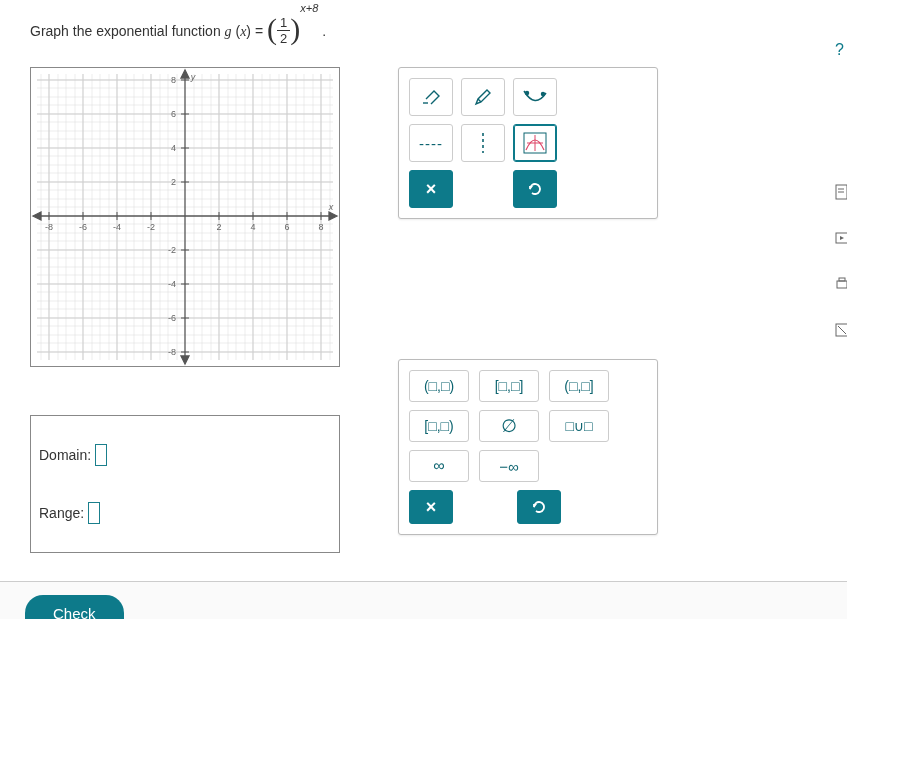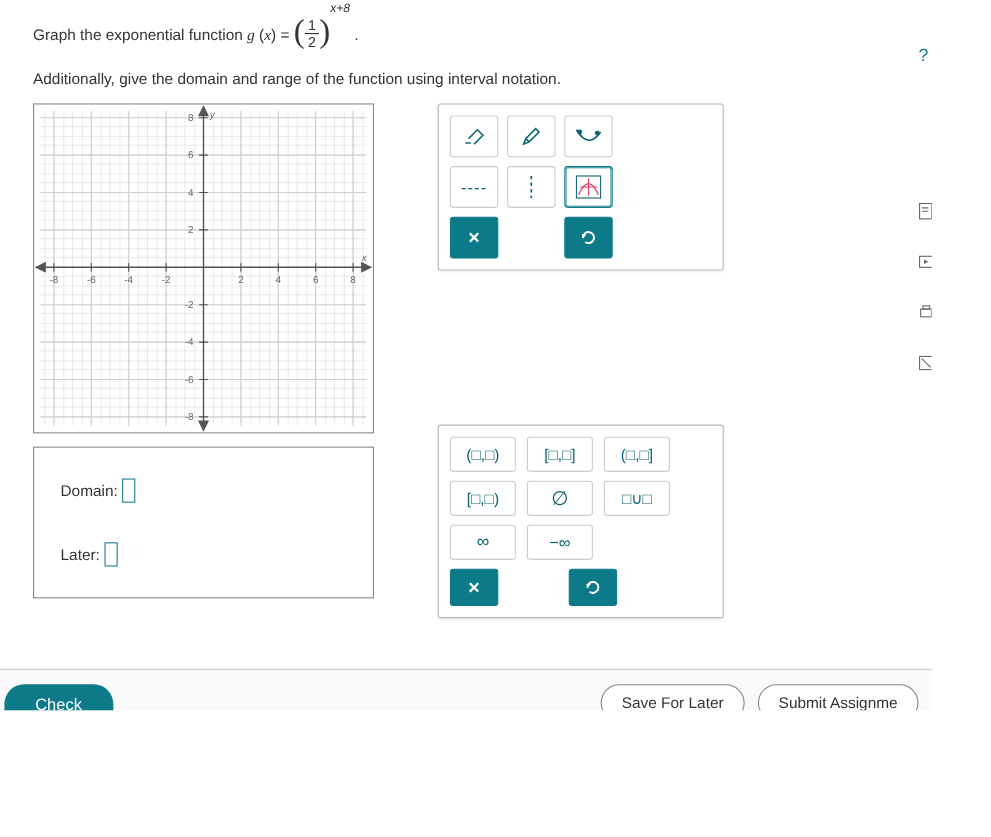--- a/index.html
+++ b/index.html
@@ -62,22 +62,22 @@
     border: 1px solid #888;
     position: relative;
     background: #fff;
   }
   .graph-box svg { position: absolute; top: 0; left: 0; }
 
   
   .dr-box {
     width: 310px;
     border: 1px solid #888;
-    margin-top: 12px;
-    padding: 28px 24px;
+    margin-top: 48px;
+    padding: 28px 8px;
   }
   .dr-row { display: flex; align-items: center; margin-bottom: 36px; }
   .dr-row:last-child { margin-bottom: 0; }
   .dr-label { margin-right: 4px; }
   .dr-input {
     display: inline-block;
     width: 12px;
     height: 22px;
     border: 1px solid #1a7f8c;
     background: #fff;
@@ -142,21 +142,21 @@
     display:flex;
     align-items:center;
     justify-content:flex-end;
     color:#555;
   }
 
   
   .footer {
     border-top: 1px solid #ccc;
     background: #fafafa;
-    padding: 10px 12px 0 4px;
+    padding: 10px 12px 0 25px;
     margin-top: 18px;
     display: flex;
     justify-content: space-between;
     align-items: center;
     height: 38px;
     overflow: hidden;
   }
   .check-btn {
     background: #0d7a8a;
     color: #fff;
@@ -185,21 +185,20 @@
 
 <div class="wrapper">
 <div class="content">
 
   <div class="problem-text">
     <span>Graph the exponential function </span>
     <span class="math-italic">g</span> (<span class="math-italic">x</span>) =
     <span class="math-paren">(</span><span class="math-frac"><span class="num">1</span><span class="den">2</span></span><span class="math-paren">)</span><span class="math-exp">x+8</span>
     <span>.</span>
   </div>
-  <div class="problem-text">Additionally, give the domain and range of the function using interval notation.</div>
 
   <div class="work-area">
     <div class="left-col">
 
       <div class="graph-box">
         <svg width="308" height="298" viewBox="0 0 308 298">
 
           <g stroke="#e6e6e6" stroke-width="0.5">
             
           </g>
@@ -345,21 +344,21 @@
           </g>
         </svg>
       </div>
 
       <div class="dr-box">
         <div class="dr-row">
           <span class="dr-label">Domain:</span>
           <span class="dr-input"></span>
         </div>
         <div class="dr-row">
-          <span class="dr-label">Later:</span>
+          <span class="dr-label">Range:</span>
           <span class="dr-input"></span>
         </div>
       </div>
 
     </div>
 
     <div class="right-col">
 
       <div class="palette">
         <div class="palette-row">
@@ -480,19 +479,15 @@
   <div class="sicon">
         <svg width="14" height="14">
           <rect x="1" y="1" width="12" height="12" fill="none" stroke="#666"></rect>
           <line x1="3" y1="3" x2="11" y2="11" stroke="#666"></line>
         </svg>
       </div>
 </div>
 
 <div class="footer">
   <button class="check-btn">Check</button>
-  <div class="footer-right">
-    <button class="pill-btn">Save For Later</button>
-    <button class="pill-btn">Submit Assignme</button>
-  </div>
 </div>
 
 </div>
 
 </body></html>

